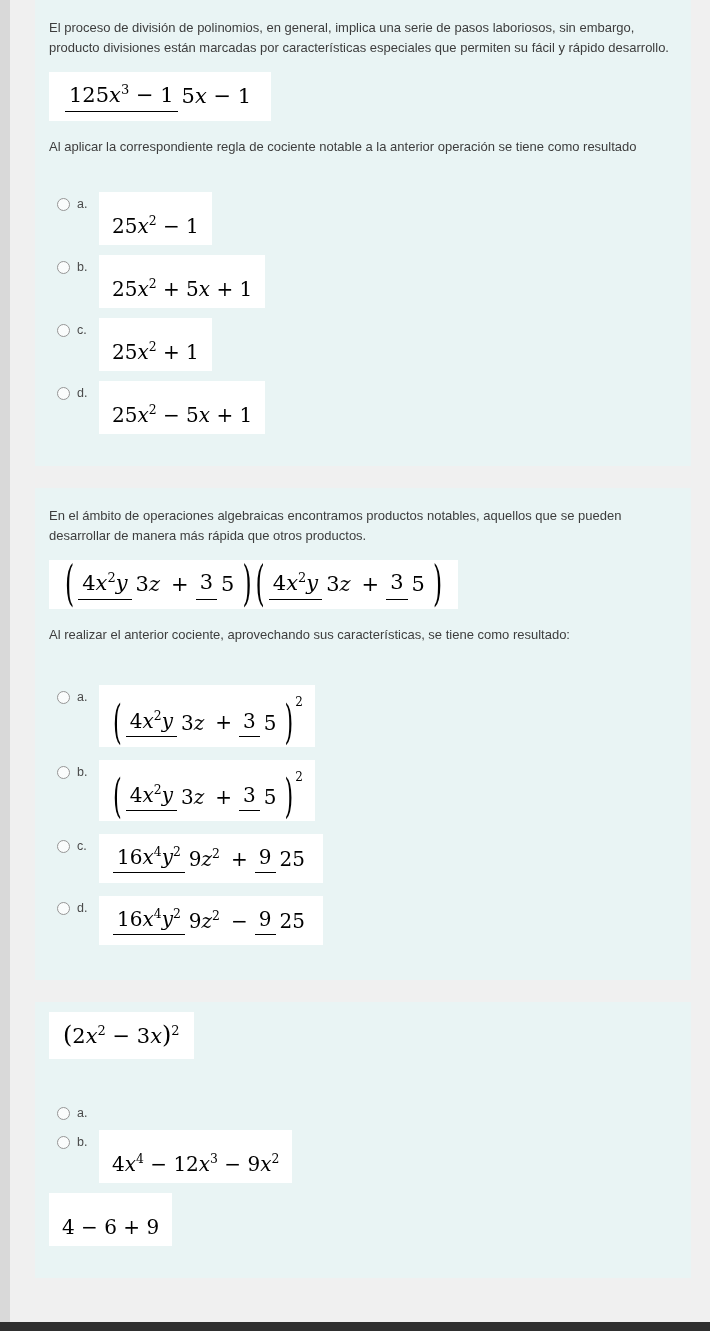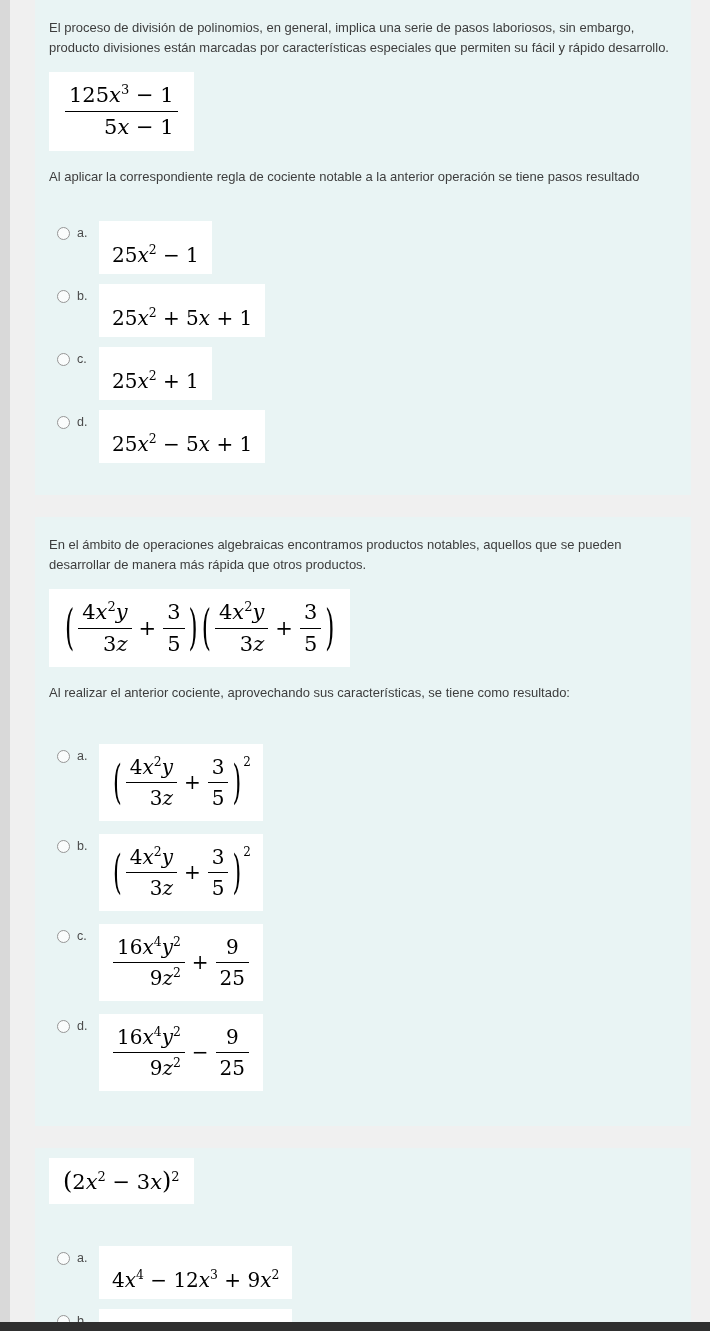--- a/index.html
+++ b/index.html
@@ -20,21 +20,21 @@
   .intro, .prompt { font-size: 13px; line-height: 1.55; margin: 12px 0 10px; }
   .prompt { margin: 14px 0 0; }
 
   
   .formula-box { display: inline-block; background: var(--box_bg, #ffffff);
     font-family: "DejaVu Serif", serif; color: #000; line-height: 1.2; }
   .main-formula { font-size: 21px; padding: 9px 14px; margin: 4px 0 2px; }
   .opt-formula  { font-size: 20px; padding: 22px 13px 7px; }
   .opt-formula.tall { padding: 10px 12px; }
   sup { font-size: 62%; }
-  .frac { display: inline-flex; flex-direction: column; text-align: center;
+  .frac { display: inline-flex; flex-direction: row; text-align: center;
     vertical-align: middle; margin: 0 2px; }
   .fnum { display: block; padding: 1px 4px 3px; border-bottom: 1.4px solid #000; }
   .fden { display: block; padding: 3px 4px 1px; text-align: right; }
   .op  { vertical-align: middle; margin: 0 5px; display: inline-block; }
   .bp  { display: inline-block; transform: scaleY(2.05); font-size: 112%;
     vertical-align: middle; margin: 0 2px; font-weight: 300; }
   .mp  { font-size: 114%; }
   .psup { font-size: 60%; vertical-align: 1.8em; }
 
   
@@ -52,21 +52,21 @@
 <div class="left-strip"></div>
 
 <div class="cards">
 
   <section class="card">
     <p class="intro">El proceso de división de polinomios, en general, implica una serie de pasos laboriosos, sin embargo, producto divisiones están marcadas por características especiales que permiten su fácil y rápido desarrollo.</p>
     <div class="formula-box main-formula"><span class="frac">
           <span class="fnum">125<i>x</i><sup>3</sup> − 1</span>
           <span class="fden">5<i>x</i> − 1</span>
         </span></div>
-    <p class="prompt">Al aplicar la correspondiente regla de cociente notable a la anterior operación se tiene pasos resultado</p>
+    <p class="prompt">Al aplicar la correspondiente regla de cociente notable a la anterior operación se tiene como resultado</p>
     <div class="options">
       <div class="option">
         <span class="radio"></span>
         <span class="opt-letter">a.</span>
         <span class="formula-box opt-formula">25<i>x</i><sup>2</sup> − 1</span>
       </div>
       <div class="option">
         <span class="radio"></span>
         <span class="opt-letter">b.</span>
         <span class="formula-box opt-formula">25<i>x</i><sup>2</sup> + 5<i>x</i> + 1</span>
@@ -147,21 +147,20 @@
       </div>
     </div>
   </section>
 
   <section class="card">
     <div class="formula-box main-formula"><span class="mp">(</span>2<i>x</i><sup>2</sup> − 3<i>x</i><span class="mp">)</span><sup>2</sup></div>
     <div class="options roomy">
       <div class="option">
         <span class="radio"></span>
         <span class="opt-letter">a.</span>
-        <span class="formula-box opt-formula">4<i>x</i><sup>4</sup> − 12<i>x</i><sup>3</sup> + 9<i>x</i><sup>2</sup></span>
       </div>
       <div class="option">
         <span class="radio"></span>
         <span class="opt-letter">b.</span>
         <span class="formula-box opt-formula">4<i>x</i><sup>4</sup> − 12<i>x</i><sup>3</sup> − 9<i>x</i><sup>2</sup></span>
       </div>
       <div class="option">
 
         <span class="formula-box opt-formula">4 − 6 + 9</span>
       </div>

